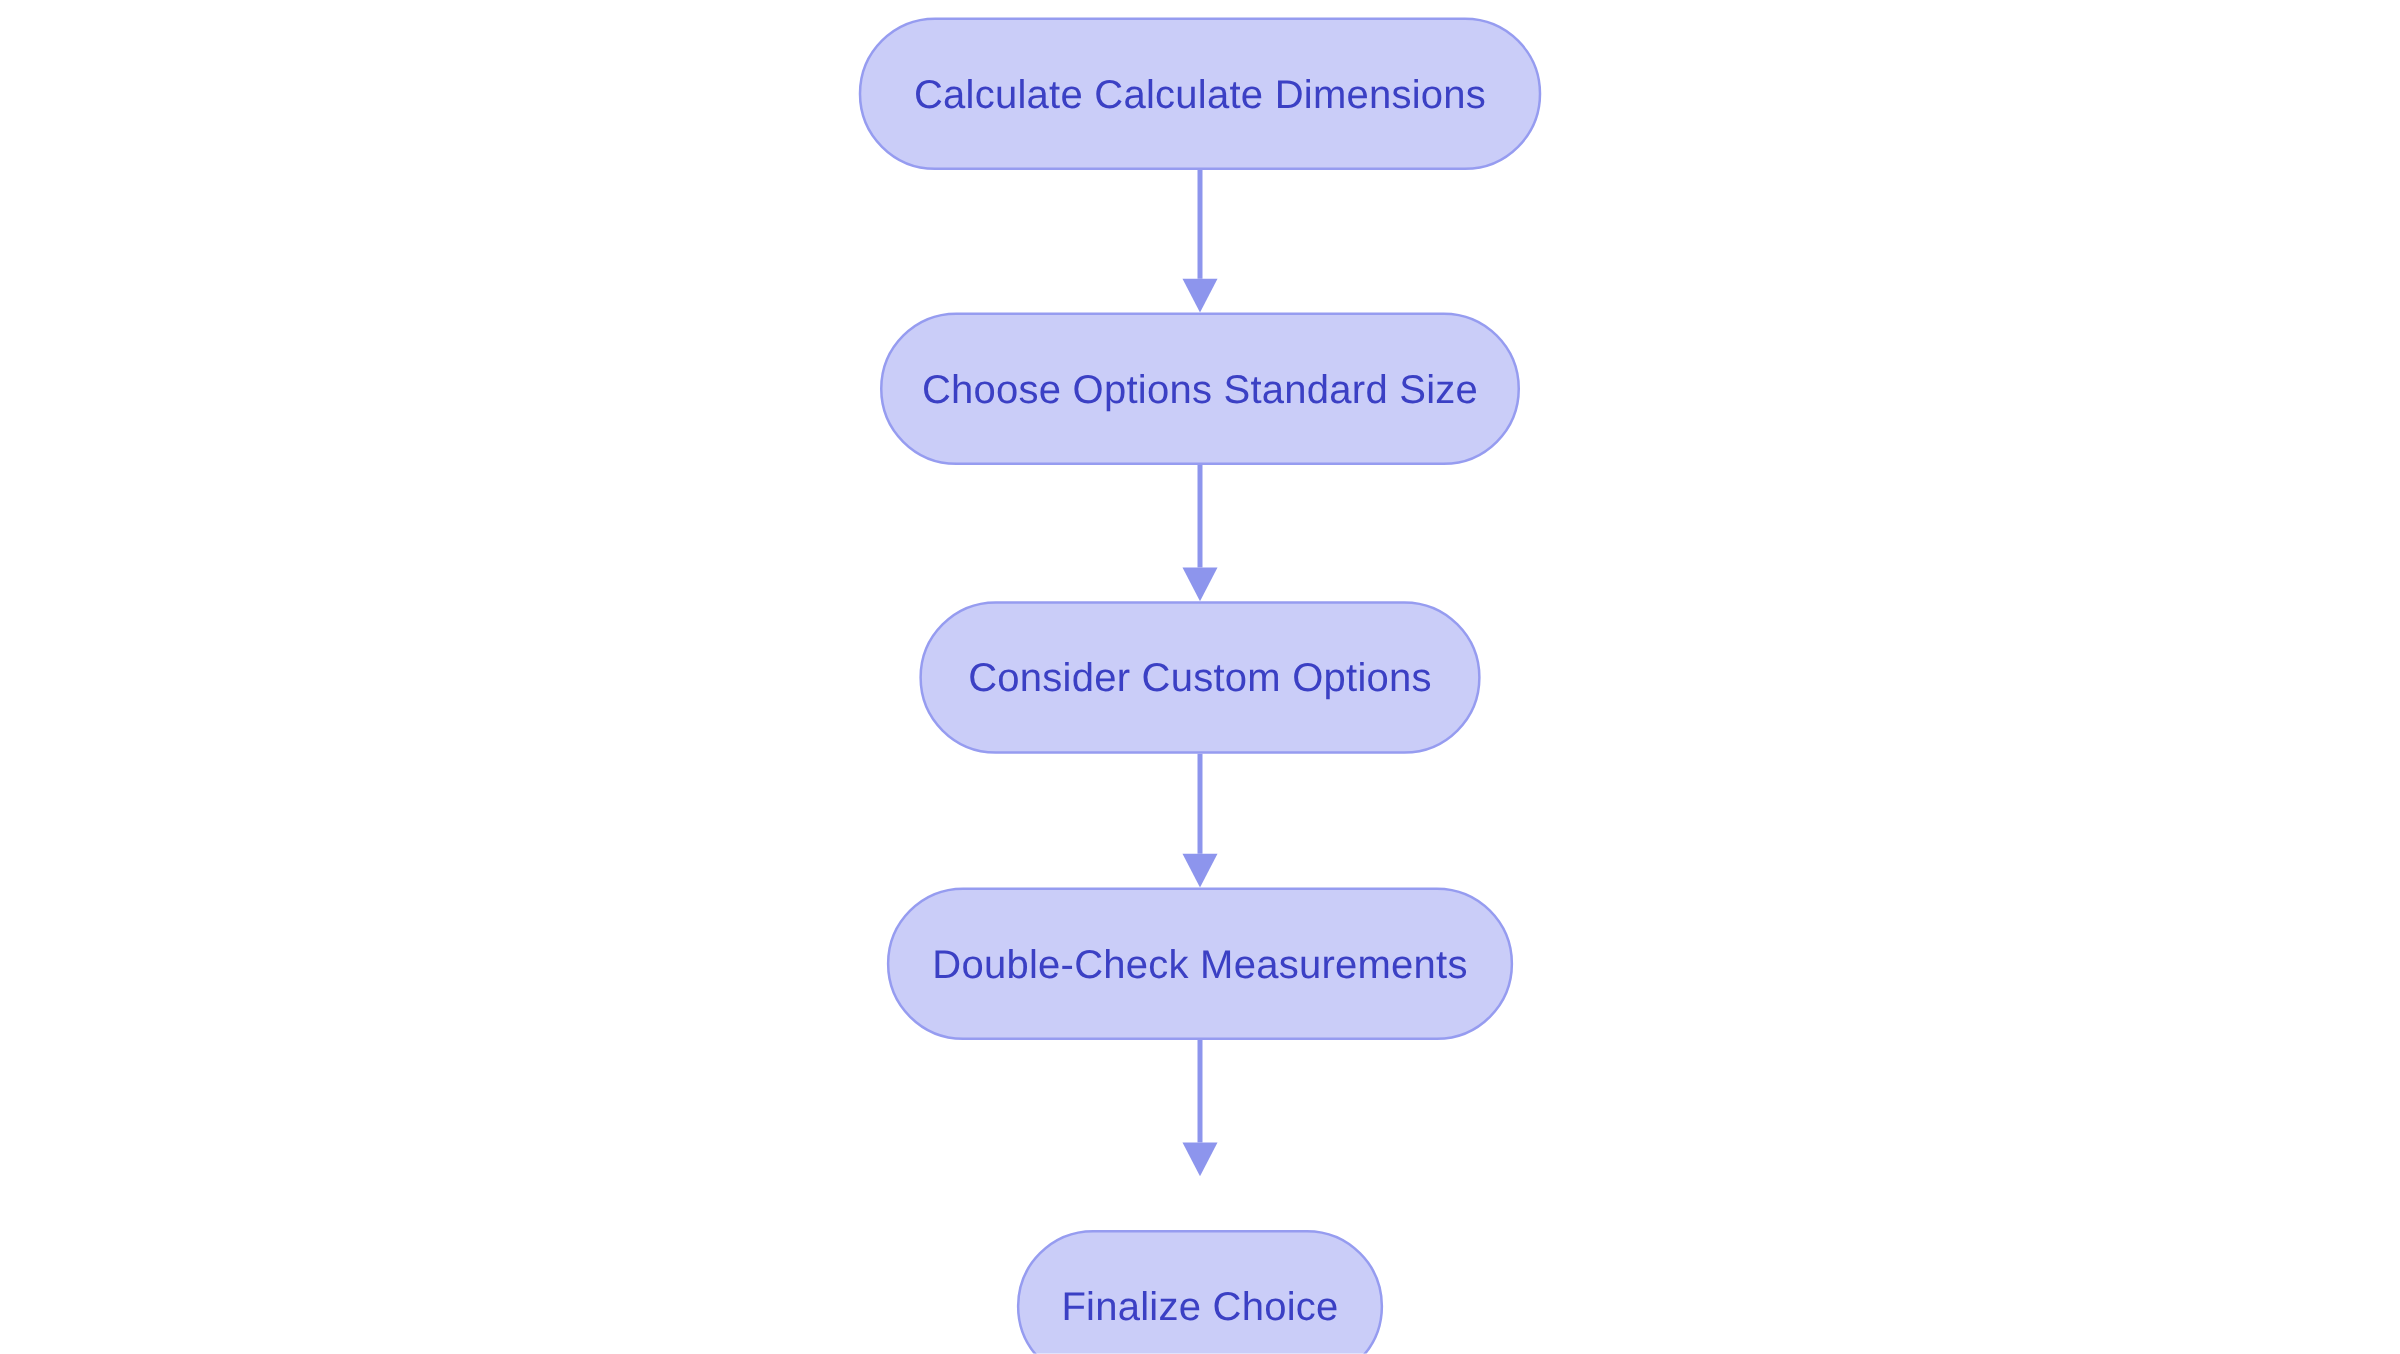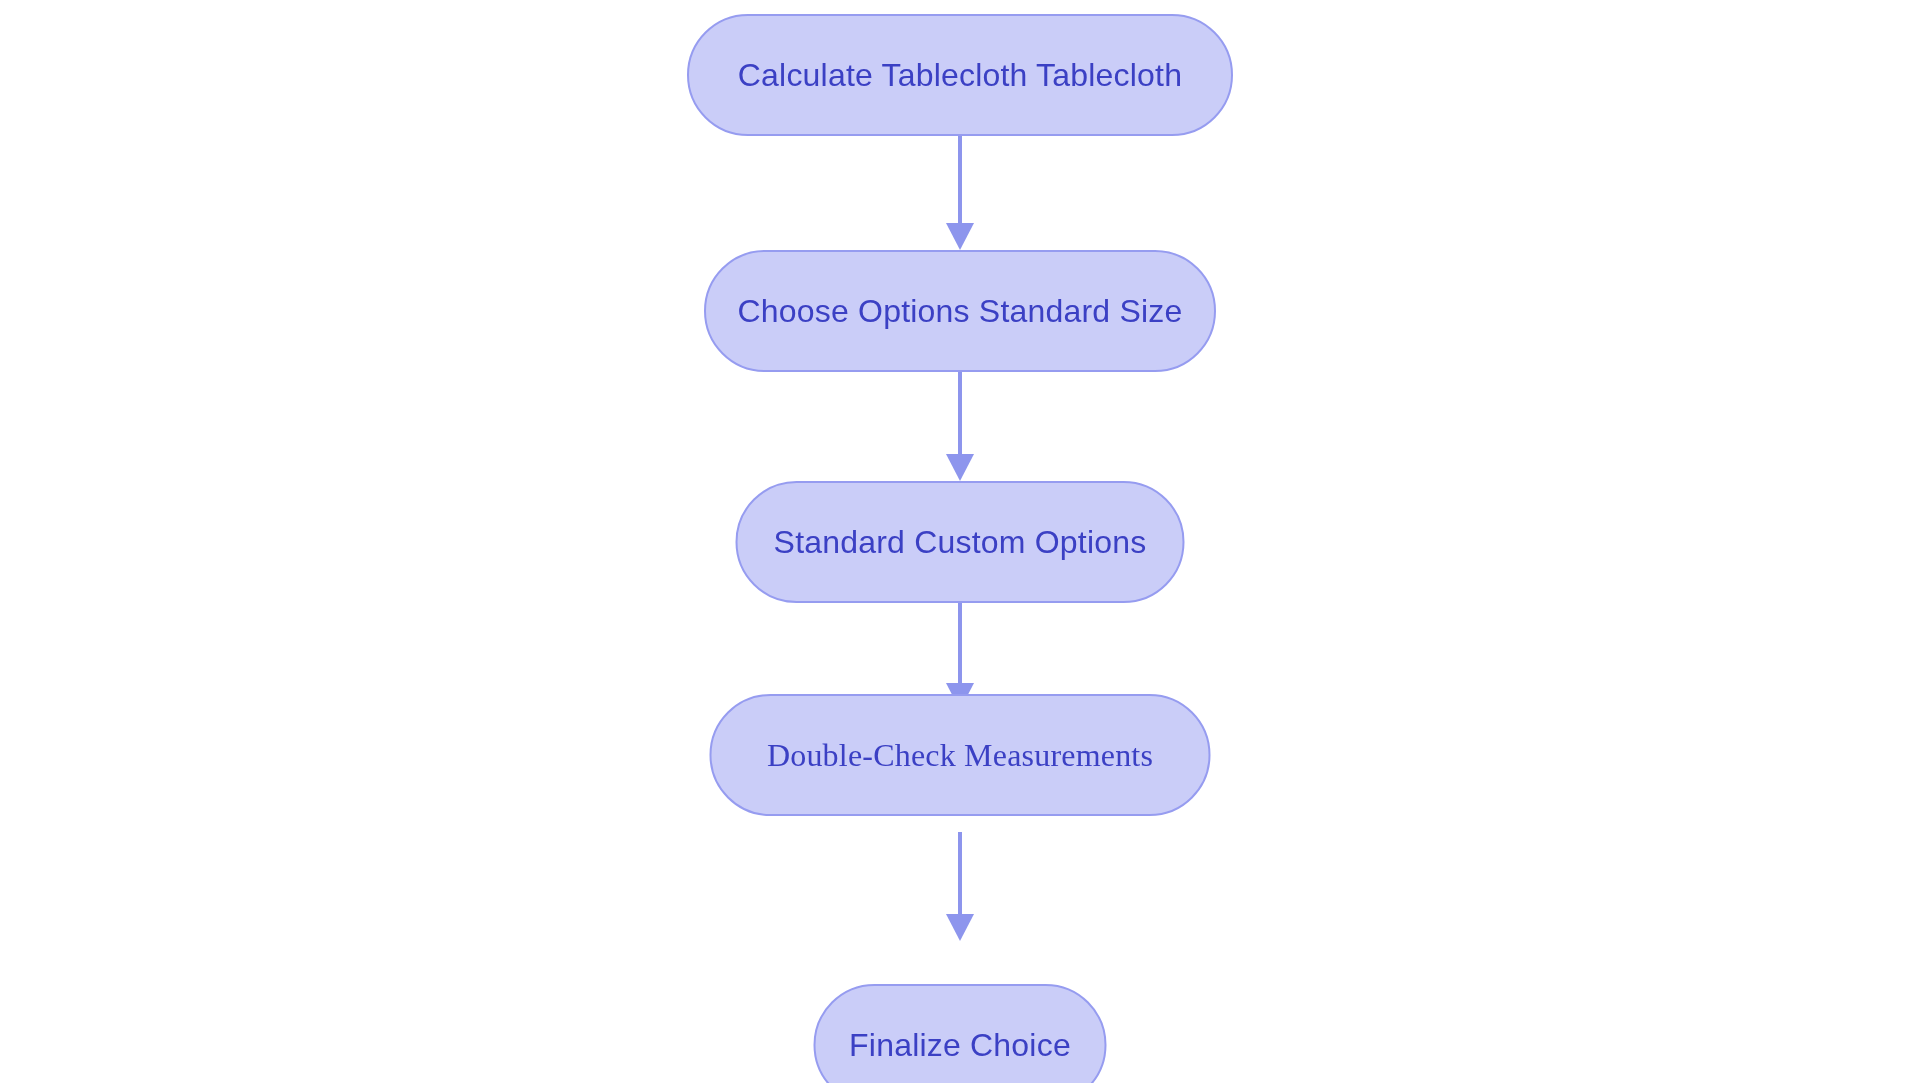--- a/index.html
+++ b/index.html
@@ -56,47 +56,47 @@
     border-right: 14px solid transparent;
     border-top: 27px solid var(--arrow-color, #8d95ed);
   }
 </style>
 </head>
 <body>
 
 <div class="canvas">
 
   <div class="node" style="top:14px; width:546px;">
-    <span class="node-label">Calculate Tablecloth Tablecloth</span>
+    <span class="node-label">Calculate Calculate Dimensions</span>
   </div>
 
   <div class="arrow" style="top:136px; height:114px;">
     <div class="arrow-line"></div>
     <div class="arrow-head"></div>
   </div>
 
   <div class="node" style="top:250px; width:512px;">
     <span class="node-label">Choose Options Standard Size</span>
   </div>
 
   <div class="arrow" style="top:372px; height:109px;">
     <div class="arrow-line"></div>
     <div class="arrow-head"></div>
   </div>
 
   <div class="node" style="top:481px; width:449px;">
-    <span class="node-label">Standard Custom Options</span>
+    <span class="node-label">Consider Custom Options</span>
   </div>
 
   <div class="arrow" style="top:603px; height:107px;">
     <div class="arrow-line"></div>
     <div class="arrow-head"></div>
   </div>
 
-  <div class="node" style="top:694px; width:501px;font-family:Liberation Serif, serif;">
+  <div class="node" style="top:710px; width:501px;">
     <span class="node-label">Double-Check Measurements</span>
   </div>
 
   <div class="arrow" style="top:832px; height:109px;">
     <div class="arrow-line"></div>
     <div class="arrow-head"></div>
   </div>
 
   <div class="node" style="top:941px; width:293px;margin-top:43px;">
     <span class="node-label">Finalize Choice</span>

